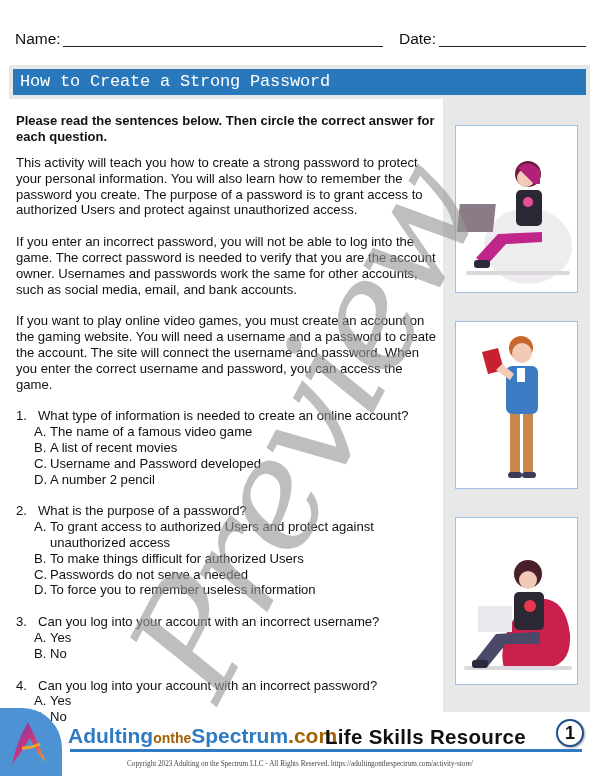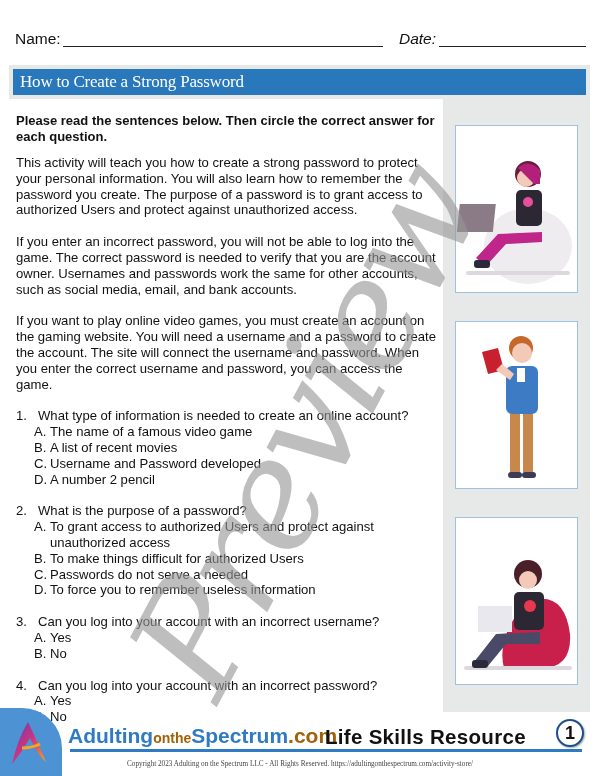--- a/index.html
+++ b/index.html
@@ -1,21 +1,21 @@
 <!DOCTYPE html>
 <html><head>
 <meta charset="utf-8">
 <style>
   html,body{margin:0;padding:0;}
   body{width:600px;height:776px;background:#ffffff;position:relative;overflow:hidden;font-family:"Liberation Sans",sans-serif;color:#111;}
   .namebar{position:absolute;left:15px;top:30px;width:572px;height:20px;font-family:"Liberation Sans",sans-serif;font-size:15.5px;color:#111;}
   .namebar .lbl{position:absolute;top:0;}
   .namebar .line{position:absolute;top:16px;height:1px;background:#222;}
   .panel{position:absolute;left:9px;top:65px;width:581px;height:34px;background:#e7e8e8;}
-  .titlebar{position:absolute;left:13px;top:69px;width:573px;height:26px;background:#2878bb;color:#fff;font-family:Liberation Serif, serif;font-size:17px;line-height:26px;padding-left:7px;box-sizing:border-box;letter-spacing:-0.2px;}
+  .titlebar{position:absolute;left:13px;top:69px;width:573px;height:26px;background:#2878bb;color:#fff;font-family:Liberation Mono, monospace;font-size:17px;line-height:26px;padding-left:7px;box-sizing:border-box;letter-spacing:-0.2px;}
   .rightcol{position:absolute;left:443px;top:99px;width:147px;height:613px;background:#e7e8e8;}
   .frame{position:absolute;left:455px;width:123px;background:#fff;border:1px solid #9fc2e2;box-sizing:border-box;overflow:hidden;}
   .content{position:absolute;left:16px;top:113px;width:425px;font-family:"Liberation Sans",sans-serif;font-size:13.1px;line-height:15.8px;color:#111;}
   .intro{font-weight:bold;font-size:13px;line-height:15.5px;margin:0 0 11px 0;}
   .para{margin:0 0 16px 0;}
   .q{margin:0 0 16px 0;}
   .q .qt{display:flex;}
   .q .qn{width:22px;flex:none;}
   .q .opt{padding-left:18px;display:flex;}
   .q .opt .ol{width:16px;flex:none;}
@@ -30,21 +30,21 @@
   .footer-rule{position:absolute;left:70px;top:749px;width:512px;height:3px;background:#2e7bc4;}
   .pagenum{position:absolute;left:556px;top:719px;width:24px;height:24px;border:2.5px solid #1f4e8c;border-radius:50%;background:#fff;font-family:"Liberation Sans",sans-serif;font-weight:bold;font-size:18px;line-height:24px;text-align:center;color:#111;box-shadow:1px 1px 2px rgba(0,0,0,0.35);}
   .copyright{position:absolute;left:0;width:600px;top:760px;text-align:center;font-family:"Liberation Serif",serif;font-size:7.2px;color:#444;}
 </style>
 </head>
 <body>
 
 <div class="namebar">
   <span class="lbl" style="left:0;">Name:</span>
   <div class="line" style="left:48px;width:320px;"></div>
-  <span class="lbl" style="left:384px;font-style:italic;">Date:</span>
+  <span class="lbl" style="left:384px;">Date:</span>
   <div class="line" style="left:424px;width:147px;"></div>
 </div>
 
 <div class="panel"></div>
 <div class="titlebar">How to Create a Strong Password</div>
 
 <div class="rightcol"></div>
 
 <div class="frame" style="top:125px;height:168px;">
   <svg width="121" height="166" viewBox="0 0 121 166">

